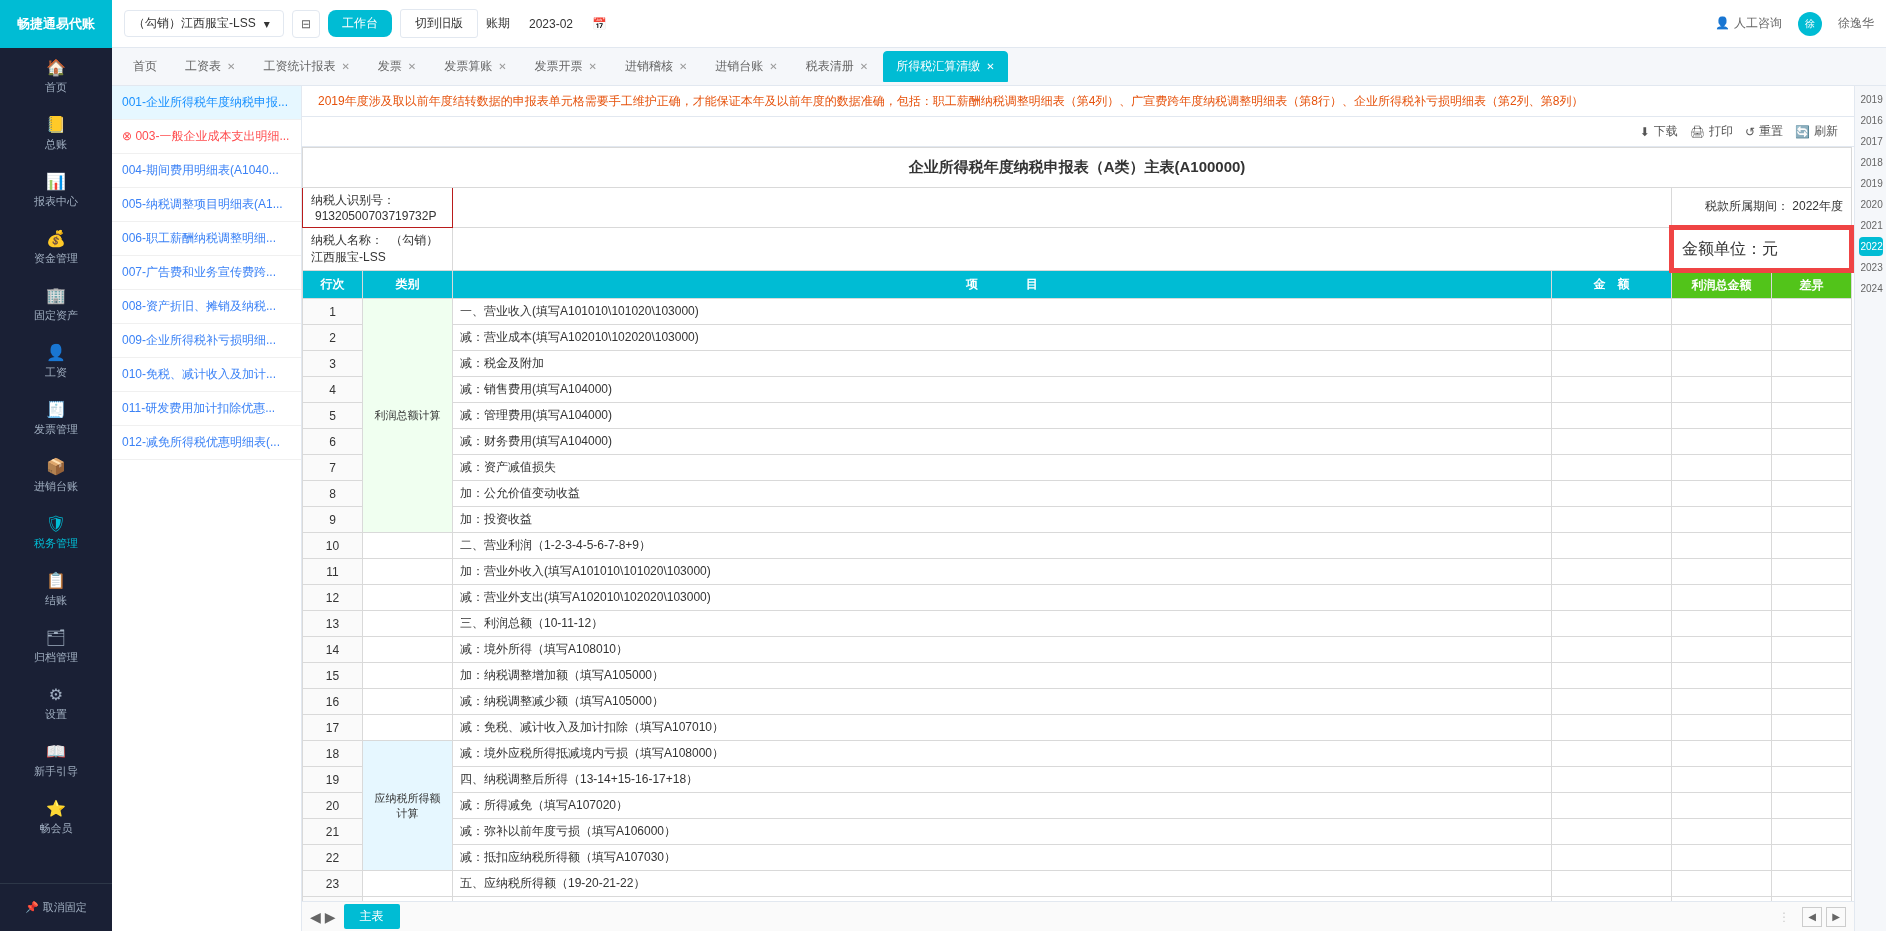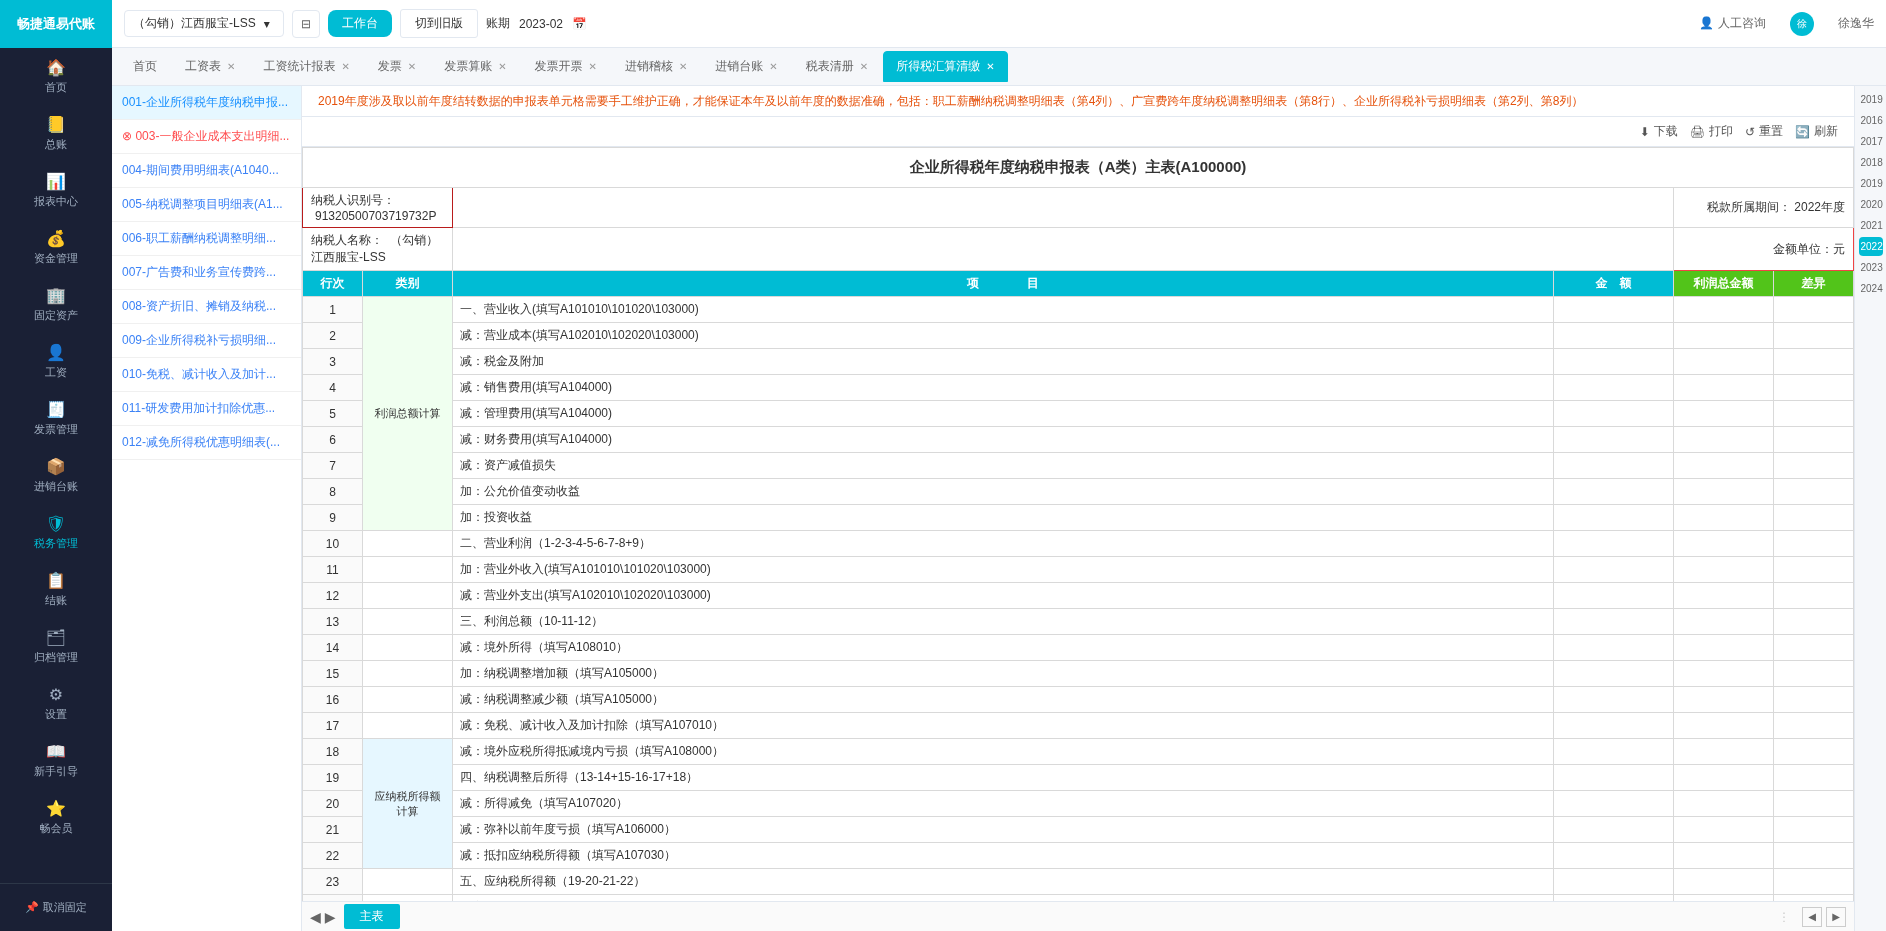--- a/index.html
+++ b/index.html
@@ -17,22 +17,22 @@
 
     
     .main { flex: 1; display: flex; flex-direction: column; overflow: hidden; }
 
     
     .topbar { height: 48px; background: white; display: flex; align-items: center; padding: 0 12px; gap: 8px; border-bottom: 1px solid #e2e8f0; flex-shrink: 0; }
     .company-selector { display: flex; align-items: center; gap: 4px; border: 1px solid #e2e8f0; padding: 4px 8px; border-radius: 4px; cursor: pointer; font-size: 12px; color: #333; min-width: 160px; }
     .topbar-icon { width: 28px; height: 28px; border: 1px solid #e2e8f0; border-radius: 4px; display: flex; align-items: center; justify-content: center; cursor: pointer; color: #666; }
     .workbench-btn { background: #00bcd4; color: white; border: none; padding: 5px 14px; border-radius: 8px; cursor: pointer; font-size: 12px; }
     .switch-btn { background: white; color: #333; border: 1px solid #e2e8f0; padding: 5px 14px; border-radius: 3px; cursor: pointer; font-size: 12px; }
-    .period-label { font-size: 12px; color: #333; display: flex; align-items: center; gap: 9px; }
-    .topbar-right { margin-left: auto; display: flex; align-items: center; gap: 24px; font-size: 12px; color: #666; }
+    .period-label { font-size: 12px; color: #333; display: flex; align-items: center; gap: 19px; }
+    .topbar-right { margin-left: auto; display: flex; align-items: center; gap: 16px; font-size: 12px; color: #666; }
 
     
     .tabbar { height: 38px; background: #f5f7fa; border-bottom: 1px solid #e2e8f0; display: flex; align-items: center; padding: 0 8px; gap: 2px; flex-shrink: 0; overflow-x: auto; }
     .tab { display: flex; align-items: center; gap: 4px; padding: 6px 12px; border-radius: 4px 4px 0 0; cursor: pointer; font-size: 12px; color: #666; border: 1px solid transparent; white-space: nowrap; }
     .tab.active { background: white; border-color: #e2e8f0; border-bottom-color: white; color: #333; font-weight: 400; align-items: center; }
     .tab .close { color: #999; font-size: 10px; margin-left: 2px; }
     .tab.active.highlight { background: #00bcd4; color: white; border-color: #00bcd4; }
     .tab.active.highlight .close { color: white; }
 
     
@@ -273,21 +273,21 @@
                 <span>2022年度</span>
               </td>
             </tr>
 
             <tr>
               <td colspan="2" style="border:1px solid #d9d9d9;padding:4px 8px;font-size:12px;">
                 <span>纳税人名称：</span>
                 <span style="margin-left:4px;">（勾销）江西服宝-LSS</span>
               </td>
               <td colspan="2" style="border:1px solid #d9d9d9;padding:4px 8px;"></td>
-              <td colspan="2" style="border:1px solid #ef4444;padding:4px 8px;font-size:12px;text-align:right;">金额单位：元</td>
+              <td colspan="2" style="border:5px solid #ef4444;padding:4px 8px;font-size:16px;text-align:left;">金额单位：元</td>
             </tr>
 
             <tr class="header-row">
               <th class="blue-header" style="width:60px;">行次</th>
               <th class="blue-header" style="width:90px;">类别</th>
               <th class="blue-header" style="min-width:300px;">项　　　　目</th>
               <th class="blue-header" style="width:120px;">金　额</th>
               <th class="green" style="width:100px;">利润总金额</th>
               <th class="green" style="width:80px;">差异</th>
             </tr>

